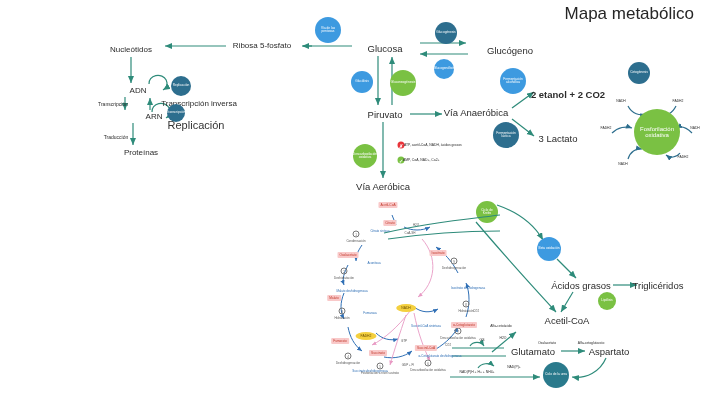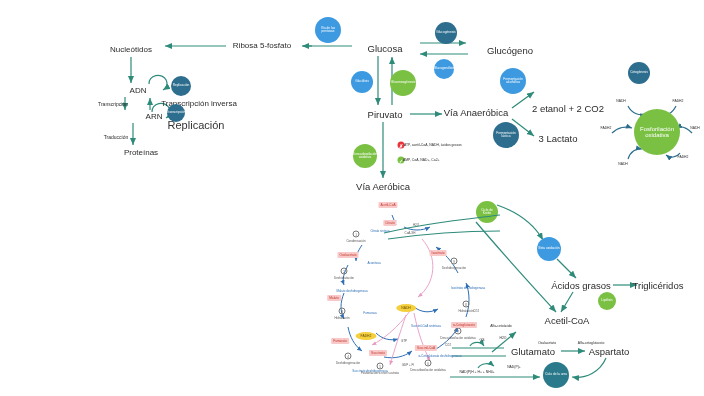--- a/index.html
+++ b/index.html
@@ -113,20 +113,21 @@
     <path d="M628,106 C632,114 640,116 646,114" marker-end="url(#arD)" stroke="#2d6e8e"></path>
     <path d="M676,106 C672,114 666,116 662,114" marker-end="url(#arD)" stroke="#2d6e8e"></path>
     <path d="M612,133 C618,127 626,126 632,128" marker-end="url(#arD)" stroke="#2d6e8e"></path>
     <path d="M692,133 C686,127 680,126 676,128" marker-end="url(#arD)" stroke="#2d6e8e"></path>
     <path d="M628,159 C630,152 636,148 642,149" marker-end="url(#arD)" stroke="#2d6e8e"></path>
     <path d="M680,153 C676,158 670,158 666,155" marker-end="url(#arD)" stroke="#2d6e8e"></path>
   </g>
 </svg>
 
 <div class="title">
+  <div>Mapa metabólico</div>
 </div>
 
 <div id="nucleic-nodes">
     <div class="node lbl-md" style="left: 131px; top: 49px;">Nucleótidos</div>
     <div class="node lbl-md" style="left: 262px; top: 45px;">Ribosa 5-fosfato</div>
     <div class="node lbl-md" style="left: 138px; top: 90px;">ADN</div>
     <div class="node lbl-md" style="left: 154px; top: 116px;">ARN</div>
     <div class="node lbl-md" style="left: 141px; top: 152px;">Proteínas</div>
   </div>
 <div id="nucleic-edges">
@@ -139,21 +140,21 @@
     <div class="circ" style="left: 181px; top: 86px; width: 20px; height: 20px; background: rgb(45, 110, 142);">Replicación</div>
     <div class="circ" style="left: 176px; top: 113px; width: 18px; height: 18px; background: rgb(45, 110, 142);">Transcripción</div>
   </div>
 
 <div id="central-nodes">
     <div class="node lbl-lg" style="left: 385px; top: 48px;">Glucosa</div>
     <div class="node lbl-lg" style="left: 497px; top: 50px; margin-left: 13px;">Glucógeno</div>
     <div class="node lbl-lg" style="left: 385px; top: 114px;">Piruvato</div>
     <div class="node lbl-lg" style="left: 476px; top: 112px;">Vía Anaeróbica</div>
     <div class="node lbl-lg" style="left: 383px; top: 186px;">Vía Aeróbica</div>
-    <div class="node lbl-lg" style="left: 568px; top: 108px;">2 etanol + 2 CO2</div>
+    <div class="node lbl-lg" style="left: 568px; top: 94px; font-weight: bold;">2 etanol + 2 CO2</div>
     <div class="node lbl-lg" style="left: 558px; top: 138px;">3 Lactato</div>
     <div class="node lbl-lg" style="left: 581px; top: 285px;">Ácidos grasos</div>
     <div class="node lbl-lg" style="left: 658px; top: 285px;">Triglicéridos</div>
     <div class="node lbl-lg" style="left: 567px; top: 320px;">Acetil-CoA</div>
     <div class="node lbl-lg" style="left: 533px; top: 351px;">Glutamato</div>
     <div class="node lbl-lg" style="left: 609px; top: 351px;">Aspartato</div>
     <div class="node lbl-xs" style="left: 501px; top: 326px;">Alfa-cetoácido</div>
     <div class="node lbl-xs" style="left: 547px; top: 343px;">Oxalacetato</div>
     <div class="node lbl-xs" style="left: 591px; top: 343px;">Alfa-cetoglutarato</div>
   </div>

